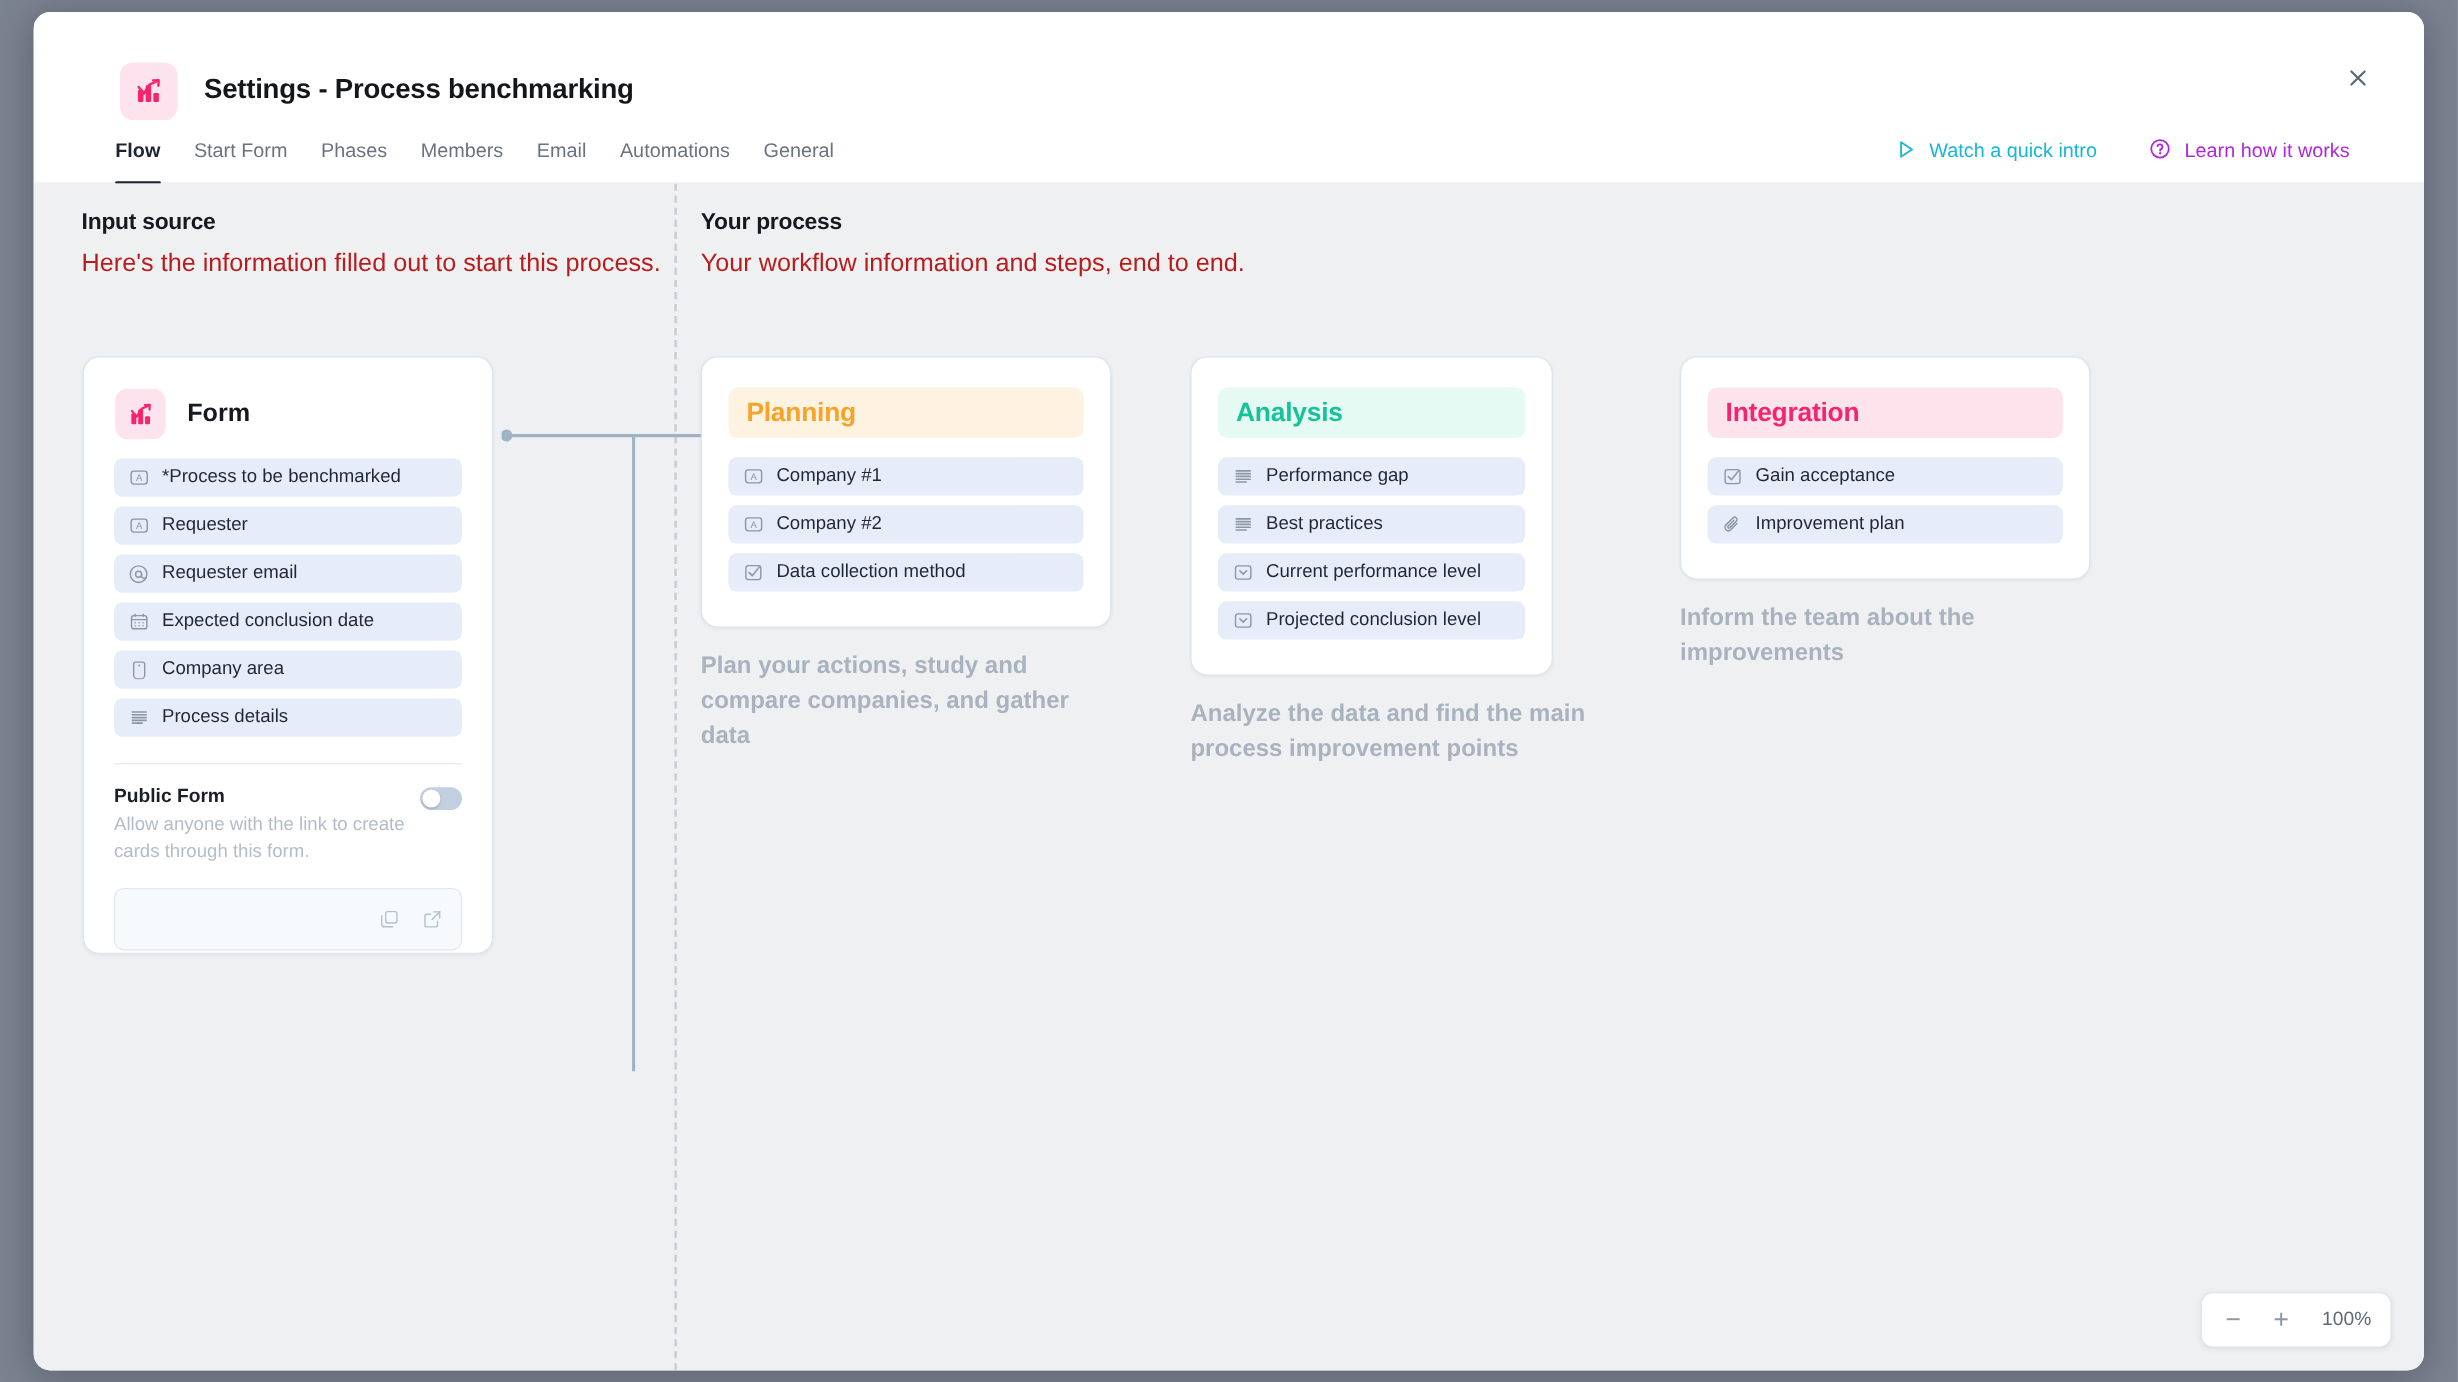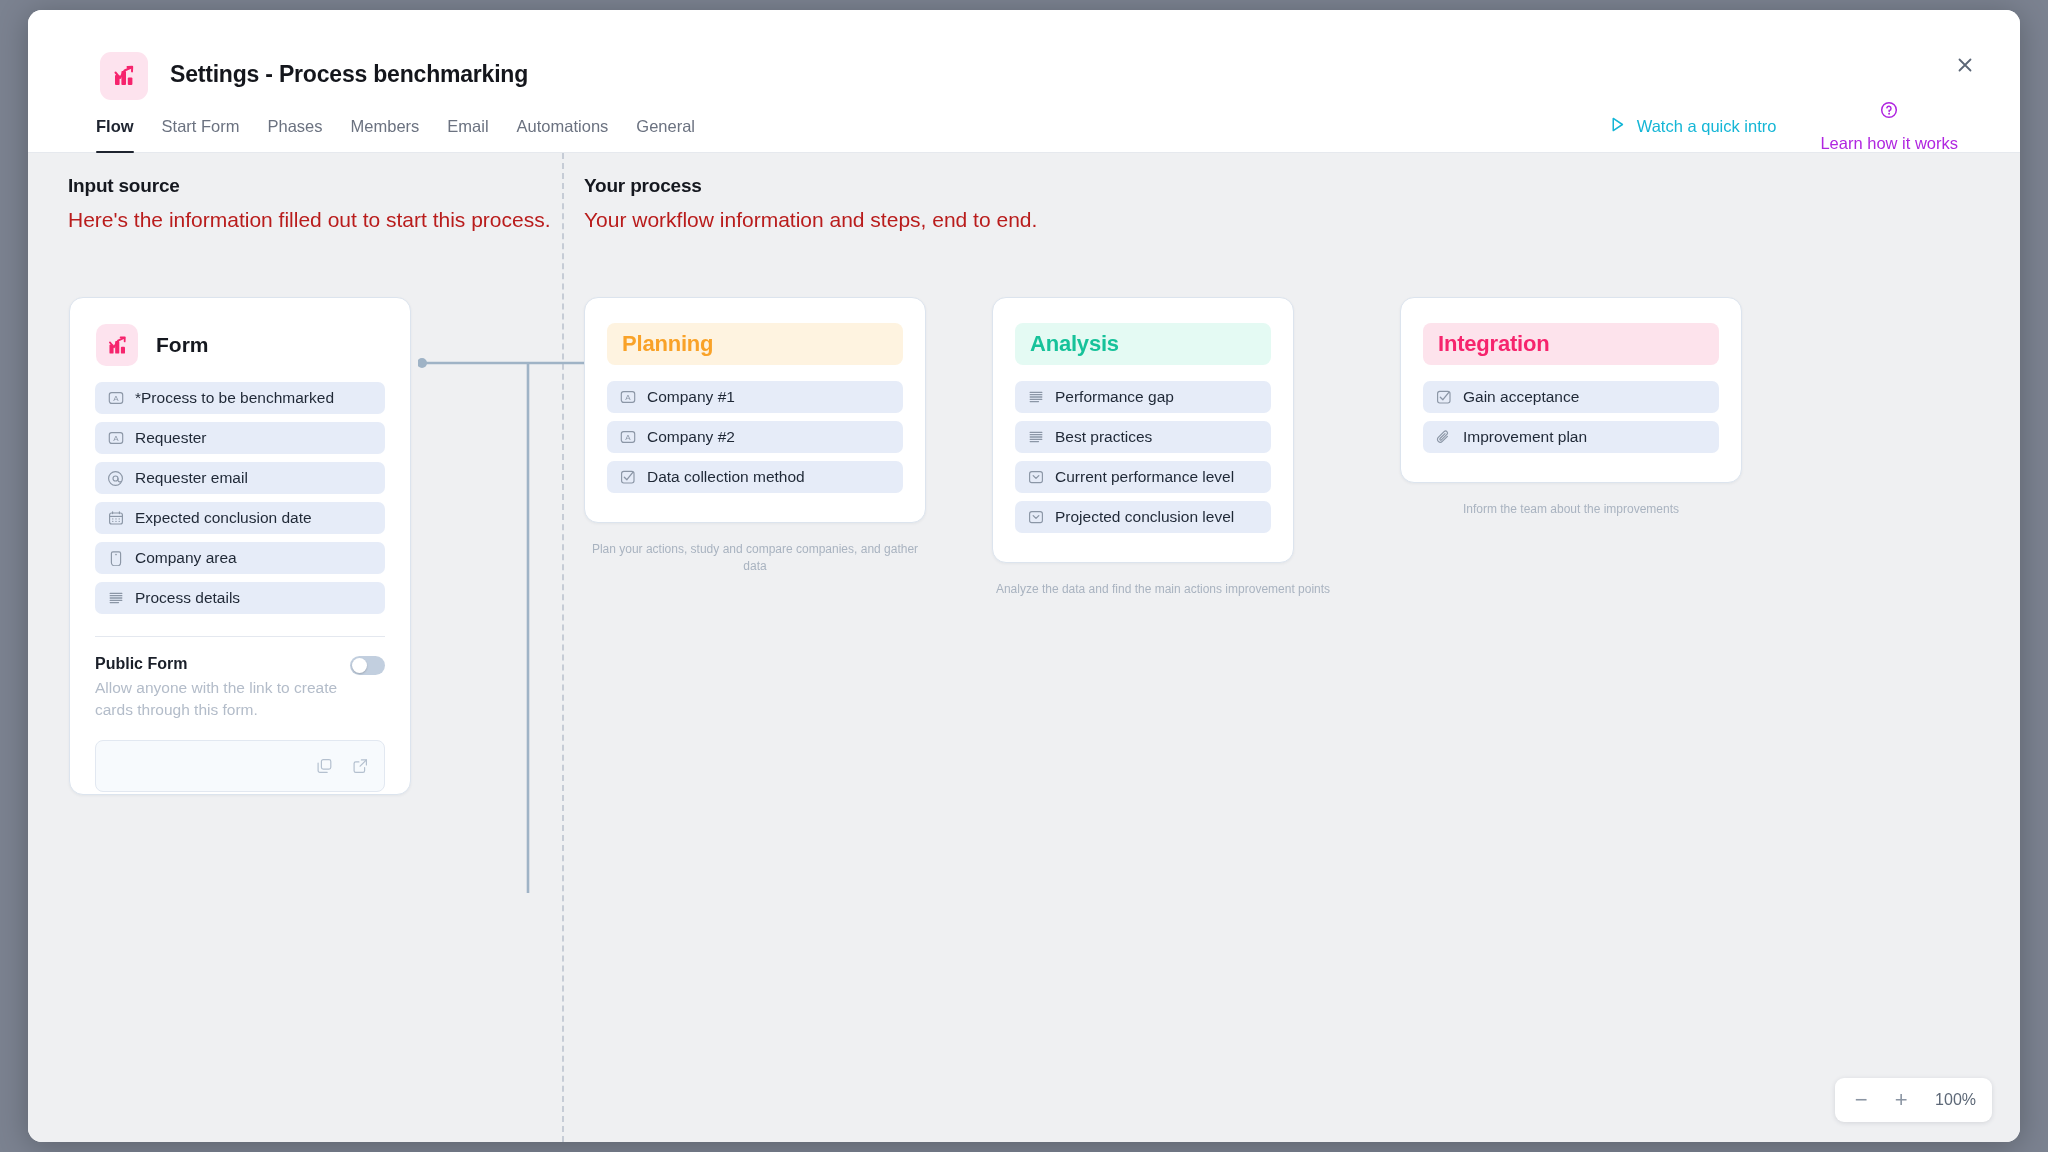--- a/index.html
+++ b/index.html
@@ -64,21 +64,21 @@
   .tab:first-child { padding-left: 0; }
   .tab.active { color: #1e2430; font-weight: bold; }
   .tab.active::after {
     content: ""; position: absolute;
     left: 0; right: 14px; bottom: 0; height: 2.5px;
     background: #1e2430; border-radius: 2px;
   }
   #header-links { position: absolute; right: 62px; top: 0; height: 53px; display: flex; align-items: center; gap: 44px; }
   .hlink { display: flex; align-items: center; gap: 11px; font-size: 16.5px; cursor: pointer; white-space: nowrap; }
   #link-watch { color: #15b6d6; }
-  #link-learn { color: #b026e0; flex-direction: column; }
+  #link-learn { color: #b026e0; }
 
   
   #canvas {
     position: relative;
     height: calc(1132px - 143px);
     background: #eff0f2;
     overflow: hidden;
   }
 
   
@@ -156,21 +156,21 @@
     height: 42px; border-radius: 8px;
     display: flex; align-items: center;
     padding: 0 15px;
     font-size: 22px; font-weight: bold;
     letter-spacing: -.2px;
     margin-bottom: 16px;
   }
   .phase-fields { display: flex; flex-direction: column; gap: 8px; }
   .caption {
     position: absolute;
-    font-size: 12px; color: #a9b3c0; text-align: center; line-height: 1.45;
+    font-size: 20px; color: #a9b3c0; text-align: left; line-height: 1.45; font-weight: bold;
   }
 
   #phase-planning  { left: 556px;  top: 144px; width: 342px; height: 226px; }
   #cap-planning    { left: 556px;  top: 388px; width: 342px; }
   #phase-analysis  { left: 964px;  top: 144px; width: 302px; height: 266px; }
   #cap-analysis    { left: 964px;  top: 428px; width: 342px; }
   #phase-integration { left: 1372px; top: 144px; width: 342px; height: 186px; }
   #cap-integration { left: 1372px; top: 348px; width: 342px; }
 
   
@@ -442,21 +442,21 @@
             <span class="ficon">
               <svg width="16" height="16" viewBox="0 0 16 16">
                   <rect x="1.6" y="2.6" width="12.8" height="11" rx="2.2" fill="none" stroke="#8b96a6" stroke-width="1.15"></rect>
                   <path d="M5.2 6.6 L8 9.4 L10.8 6.6" fill="none" stroke="#8b96a6" stroke-width="1.3" stroke-linecap="round" stroke-linejoin="round"></path>
                 </svg>
             </span>
             <span class="field-label">Projected conclusion level</span>
           </div>
         </div>
       </div>
-      <div class="caption" id="cap-analysis">Analyze the data and find the main actions improvement points</div>
+      <div class="caption" id="cap-analysis">Analyze the data and find the main process improvement points</div>
 
       <div class="card phase-card" id="phase-integration">
         <div class="phase-head" style="background:#fde3ec;color:#f6246d;">
           <span>Integration</span>
         </div>
         <div class="phase-fields">
           <div class="field">
             <span class="ficon">
               <svg width="16" height="16" viewBox="0 0 16 16">
                   <rect x="1.6" y="2.4" width="12.4" height="11.6" rx="2.2" fill="none" stroke="#8b96a6" stroke-width="1.15"></rect>

